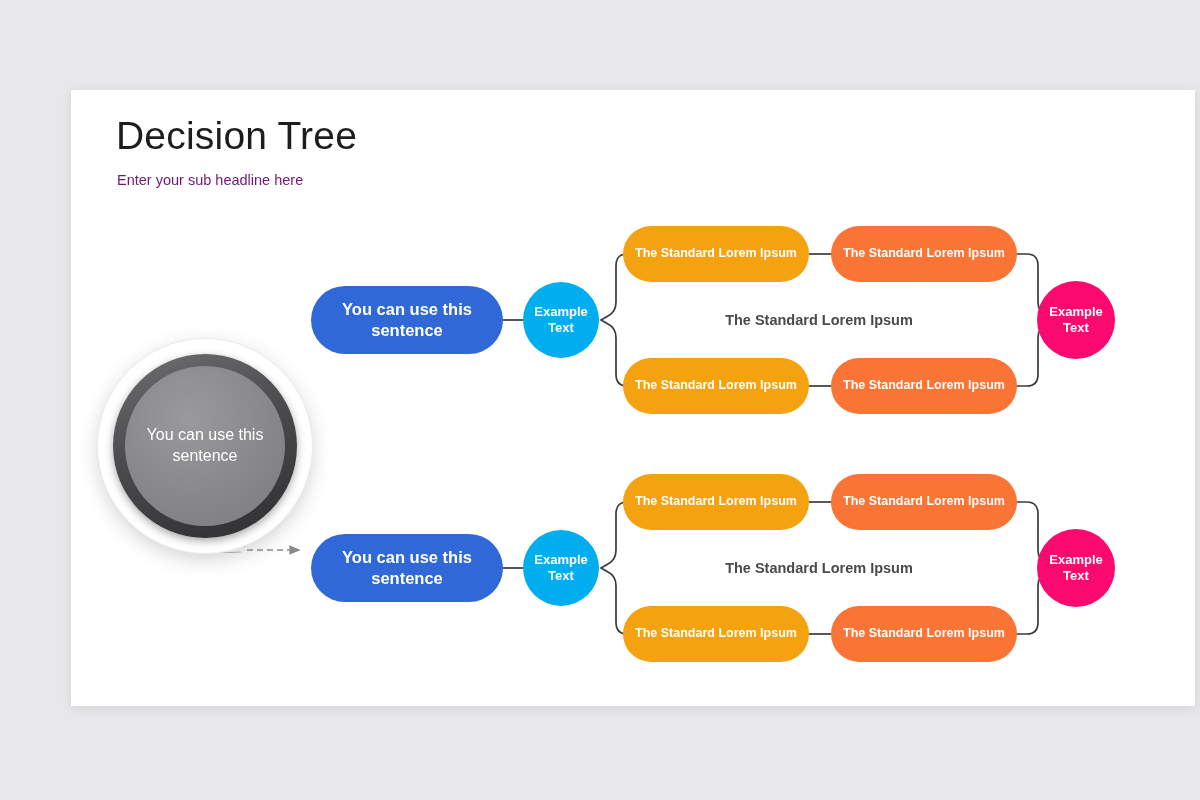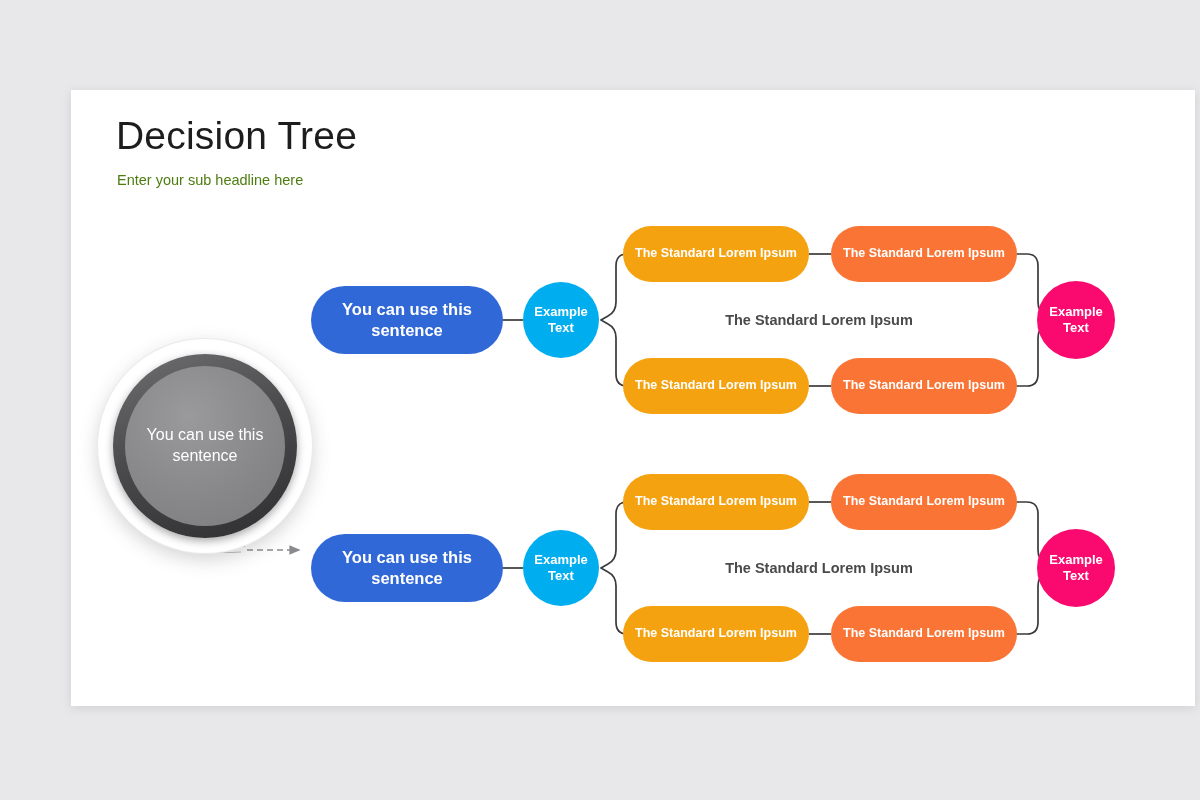--- a/index.html
+++ b/index.html
@@ -32,21 +32,21 @@
     color: #1d1d1d;
     letter-spacing: 0.2px;
     font-weight: 400;
     white-space: nowrap;
   }
   #page-subtitle {
     position: absolute;
     left: 46px;
     top: 82px;
     font-size: 14.5px;
-    color: #4d7c0f;
+    color: #701a75;
     white-space: nowrap;
   }
   .svg-layer {
     position: absolute;
     left: 0;
     top: 0;
     width: 1096px;
     height: 616px;
     pointer-events: none;
   }

